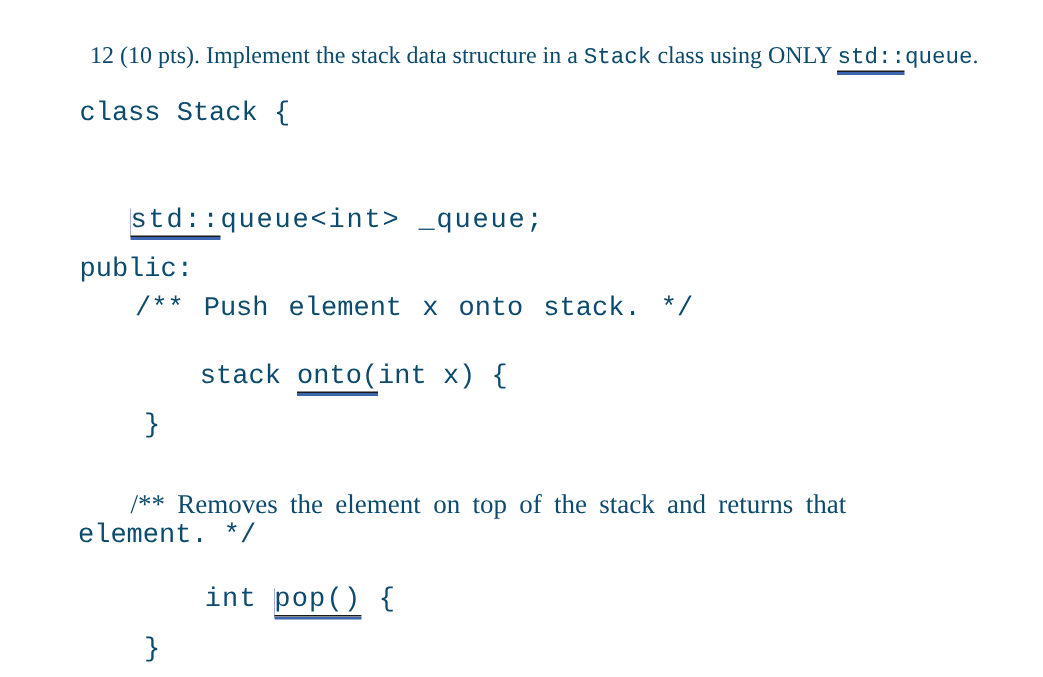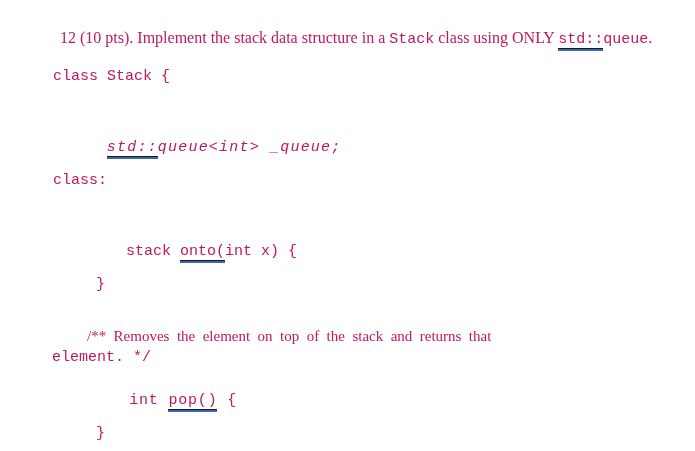--- a/index.html
+++ b/index.html
@@ -1,47 +1,47 @@
 <!DOCTYPE html>
 <html><head>
 <meta charset="utf-8">
 <style>
   html, body { margin: 0; padding: 0; background: #ffffff; }
   .page {
     position: relative;
     width: 695px;
     height: 451px;
     background: #ffffff;
-    color: #be185d;
+    color: #0c4a6e;
     overflow: hidden;
   }
   .line {
     position: absolute;
     white-space: pre;
     line-height: 19px;
   }
   .serif {
     font-family: "Liberation Serif", "DejaVu Serif", serif;
     font-size: 16px;
   }
   .mono {
     font-family: "Liberation Mono", "DejaVu Sans Mono", monospace;
-    font-size: 15px;
+    font-size: 18px;
   }
   .title-line { left: 44px; top: 8px; line-height: 20px; }
   .title-line .mono { font-size: 15px; }
 
   
   .u2 {
     border-bottom: 1px solid #1a1a1a;
     box-shadow: 0 2px 0 0 #3c64af;
   }
 
   .l-class   { left: 53px;  top: 67px; }
-  .l-member  { left: 66px;  top: 119px; letter-spacing: 1.2px; font-style: italic; }
+  .l-member  { left: 39px;  top: 119px; letter-spacing: 1.2px; }
   .l-public  { left: 53px;  top: 171px; }
   .l-push-c  { left: 90px;  top: 197px; word-spacing: 2.6px; }
   .l-push-s  { left: 90px;  top: 223px; }
   .l-brace1  { left: 96px;  top: 275px; }
   .l-pop-c1  { left: 87px;  top: 327px; word-spacing: 3.7px; font-family: Liberation Serif, serif; }
   .l-pop-c2  { left: 52px;  top: 348px; }
   .l-pop-s   { left: 90px;  top: 372px; letter-spacing: 0.8px; }
   .l-brace2  { left: 96px;  top: 424px; }
 </style>
 </head>
@@ -52,22 +52,23 @@
   <div class="line serif title-line">
     <span>12 (10 pts). Implement the stack data structure in a </span><span class="mono">Stack</span><span> class using ONLY </span><span class="mono u2">std::</span><span class="mono">queue</span><span>.</span>
   </div>
 
   <div class="line mono l-class">class Stack {</div>
 
   <div class="line mono l-member">
     <span class="u2">std::</span><span>queue&lt;int&gt; _queue;</span>
   </div>
 
-  <div class="line mono l-public">class:</div>
+  <div class="line mono l-public">public:</div>
 
+  <div class="line mono l-push-c">/** Push element x onto stack. */</div>
 
   <div class="line mono l-push-s">
     <span>stack </span><span class="u2">onto(</span><span>int x) {</span>
   </div>
 
   <div class="line mono l-brace1">}</div>
 
   <div class="line mono l-pop-c1">/** Removes the element on top of the stack and returns that</div>
 
   <div class="line mono l-pop-c2">element. */</div>

